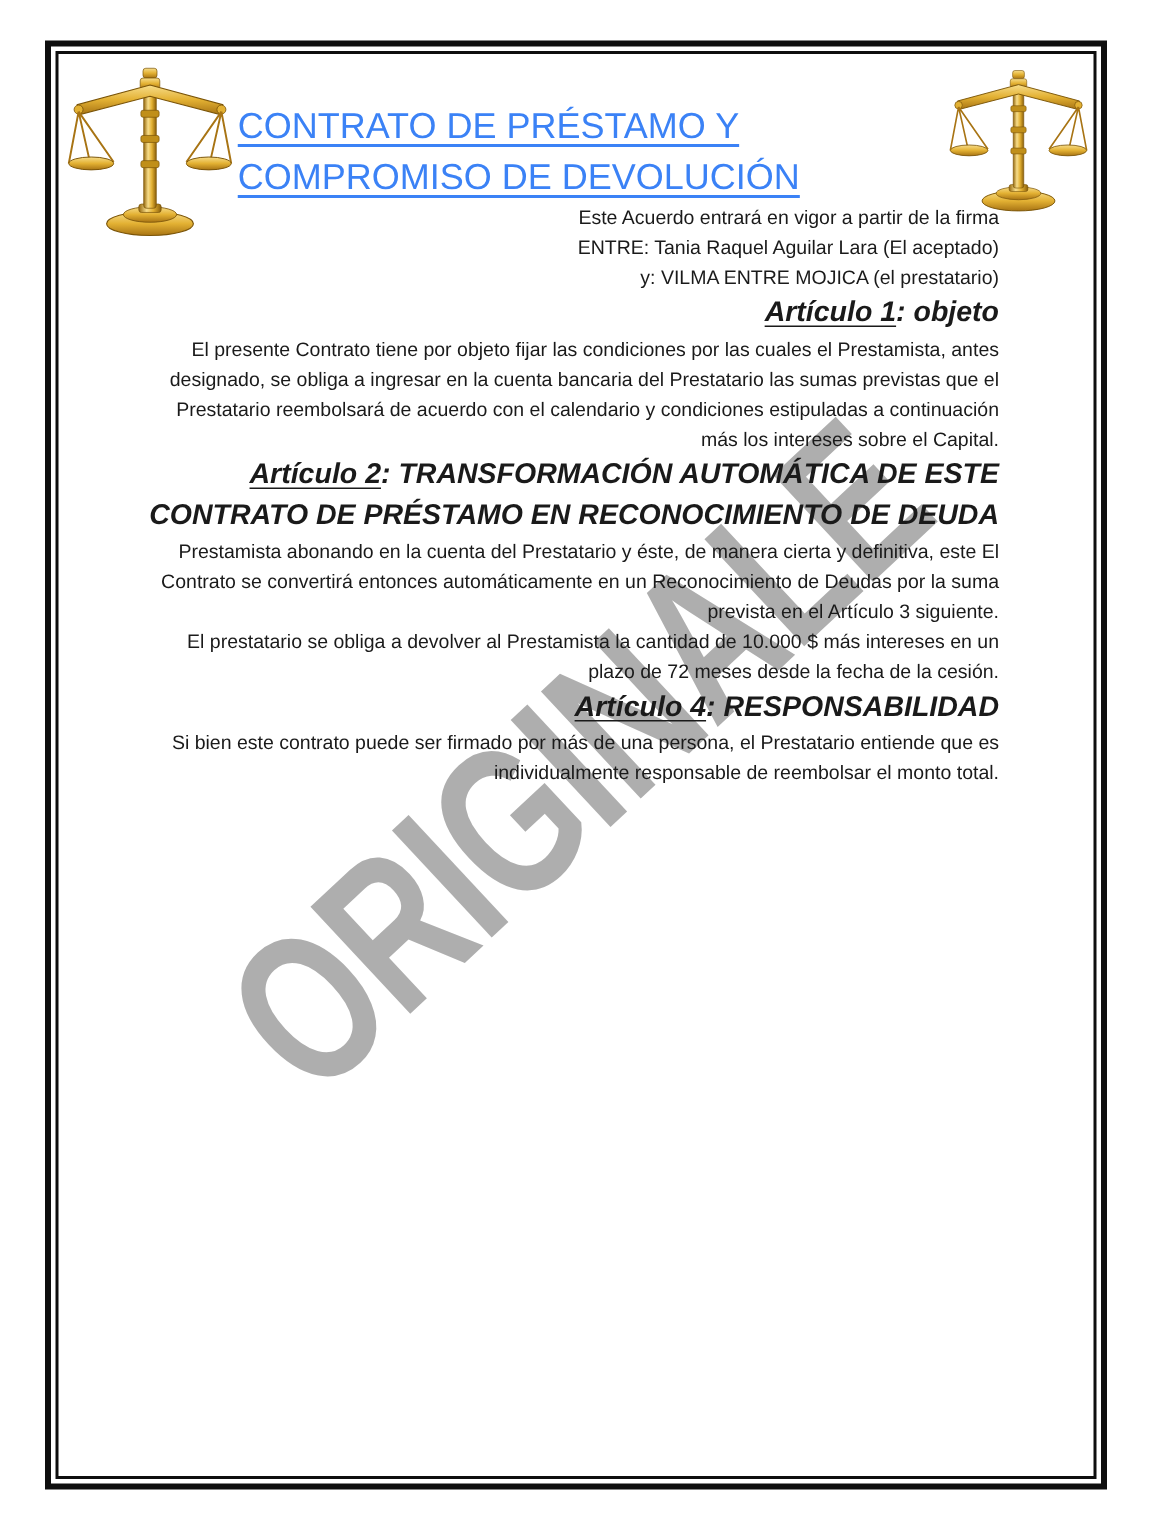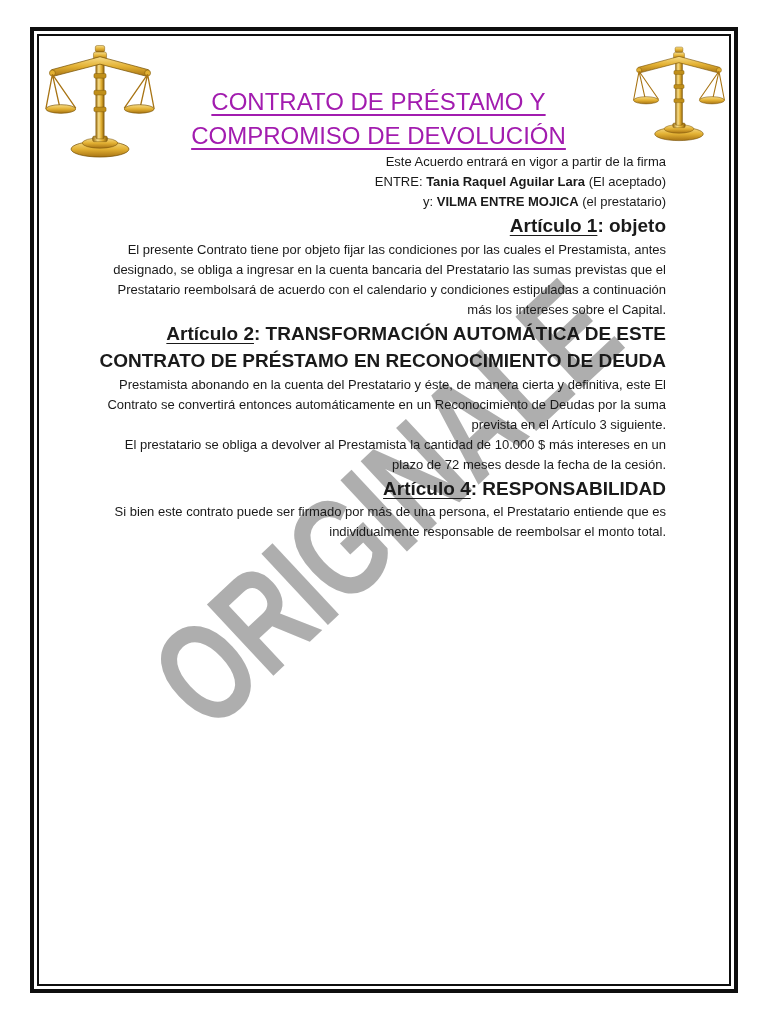--- a/index.html
+++ b/index.html
@@ -21,30 +21,30 @@
     color:rgba(125,125,125,0.62);pointer-events:none;user-select:none;
   }
   
   .scale{position:absolute;z-index:3;}
   .scale-left{left:44px;top:38px;width:112px;height:127px;}
   .scale-right{left:632px;top:44px;width:94px;height:100px;}
   
   .content{position:absolute;left:91px;top:0;width:575px;z-index:2;}
   .content p,.content h1,.content h2{margin:0;padding:0;text-align:right;}
   h1.doc-title{
-    width:440px;margin:85px auto 0;text-align:center;
+    width:440px;margin:68px auto 0;text-align:left;
     font-size:24px;font-weight:normal;line-height:1.4;
-    color:#a21caf;text-decoration:underline;text-underline-offset:4px;
+    color:#3b82f6;text-decoration:underline;text-underline-offset:4px;
   }
   .para{font-size:13px;line-height:20px;}
   .intro1{margin-top:55px;}
   .intro2{margin-top:13px;}
   .intro3{margin-top:13px;}
-  .b{font-weight:bold;}
-  h2.art-heading{font-size:19px;line-height:1.45;font-weight:bold;}
+  .b{font-weight:normal;}
+  h2.art-heading{font-size:19px;line-height:1.45;font-weight:bold;font-style:italic;}
   .art-label{text-decoration:underline;text-underline-offset:3px;}
   .h-a1{margin-top:29px;}  .p-a1{margin-top:6px;}
   .h-a2{margin-top:25px;}  .p-a2a{margin-top:5px;} .p-a2b{margin-top:10px;}
   .h-a3{margin-top:28px;}  .p-a3{margin-top:7px;}
   .h-a4{margin-top:34px;}  .p-a4{margin-top:6px;}
   .h-a5{margin-top:30px;}
   .p-importe{margin-top:33px;}
   .svg-defs{position:absolute;width:0;height:0;overflow:hidden;}
 </style>
 </head>

